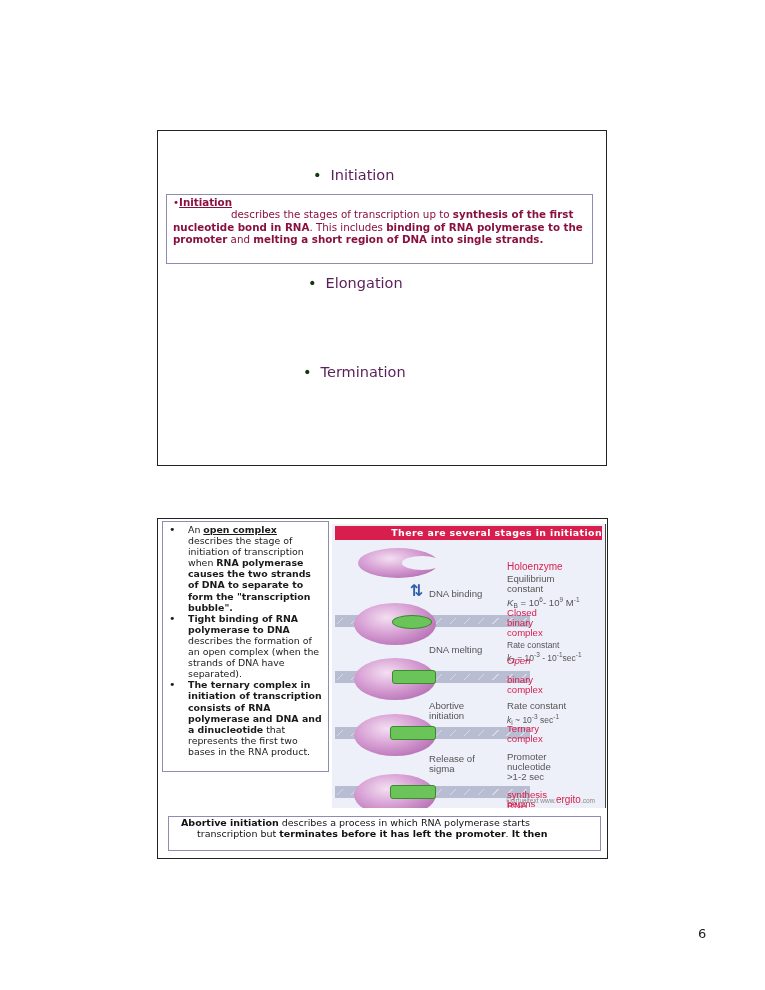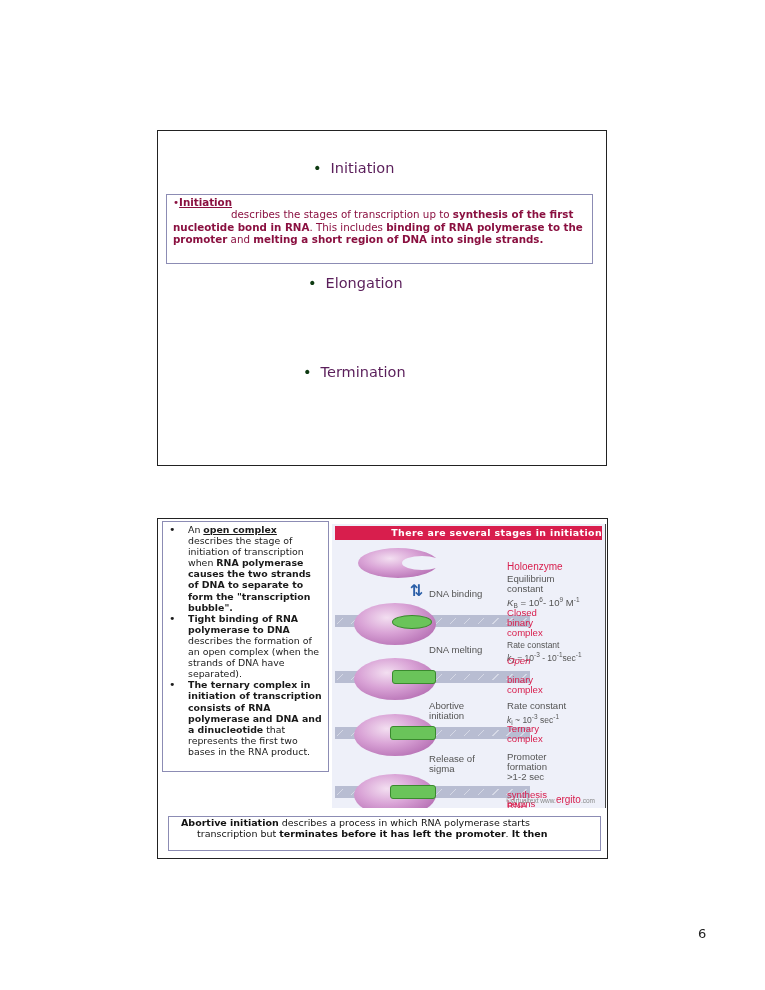--- a/index.html
+++ b/index.html
@@ -2,21 +2,21 @@
 <html><head>
   <meta charset="utf-8">
   <style>
     html, body { margin: 0; padding: 0; background: #ffffff; }
     body { width: 765px; height: 990px; position: relative; overflow: hidden; font-family: "DejaVu Sans", sans-serif; }
 
     .slide1 { position: absolute; left: 157px; top: 130px; width: 450px; height: 336px; border: 1.5px solid #222; background: #fff; box-sizing: border-box; }
     .s1-title { position: absolute; left: 34px; top: 2px; font-size: 15.5px; color: #0e3a12; white-space: nowrap; }
     .bullet-item { position: absolute; font-size: 14.5px; color: #5a1e5a; white-space: nowrap; }
     .bullet-item .dot { color: #0e3a12; margin-right: 9px; }
-    .b-init { left: 155px; top: 29px; text-align: center; }
+    .b-init { left: 155px; top: 36px; text-align: center; }
     .b-elong { left: 150px; top: 144px; }
     .b-term { left: 145px; top: 233px; }
 
     .init-box { position: absolute; left: 8px; top: 63px; width: 427px; height: 70px; border: 1px solid #8c8cb4; box-sizing: border-box; padding: 1px 6px; font-size: 10.3px; line-height: 12.4px; color: #8a1040; }
     .init-box .head { font-weight: bold; text-decoration: underline; }
     .init-box .indent { padding-left: 58px; }
     .init-box b { font-weight: bold; }
 
     .slide2 { position: absolute; left: 157px; top: 518px; width: 451px; height: 341px; border: 1.5px solid #222; background: #fff; box-sizing: border-box; }
     .s2-left { position: absolute; left: 4px; top: 2px; width: 167px; height: 251px; border: 1px solid #8c8cb4; box-sizing: border-box; padding: 2px 4px 0 4px; font-size: 9.4px; line-height: 11.1px; color: #1a1a1a; }
@@ -117,21 +117,21 @@
 
     <div class="dna" style="top:203px;"></div>
     <div class="pol" style="left:22px; top:190px;"></div>
     <div class="bubble" style="left:58px; top:202px; width:46px;"></div>
     <div class="lbl red" style="left:175px; top:200px;">Ternary</div>
     <div class="lbl red" style="left:175px; top:210px;">complex</div>
 
     <div class="lbl" style="left:97px; top:230px;">Release of</div>
     <div class="lbl" style="left:97px; top:240px;">sigma</div>
     <div class="lbl" style="left:175px; top:228px;">Promoter</div>
-    <div class="lbl" style="left:175px; top:238px;">formation</div>
+    <div class="lbl" style="left:175px; top:238px;">nucleotide</div>
     <div class="lbl" style="left:175px; top:248px;">&gt;1-2 sec</div>
 
     <div class="dna" style="top:262px;"></div>
     <div class="pol" style="left:22px; top:250px;"></div>
     <div class="bubble" style="left:58px; top:261px; width:46px;"></div>
     <div class="lbl red" style="left:175px; top:257px;margin-top:20px;">RNA</div>
     <div class="lbl red" style="left:175px; top:266px;">synthesis</div>
     <div class="lbl red" style="left:175px; top:275px;">begins</div>
 
     <div class="credit"><span style="font-size:6.5px;color:#888;">©virtualtext www.</span><span>ergito</span><span style="font-size:6.5px;color:#888;">.com</span></div>

